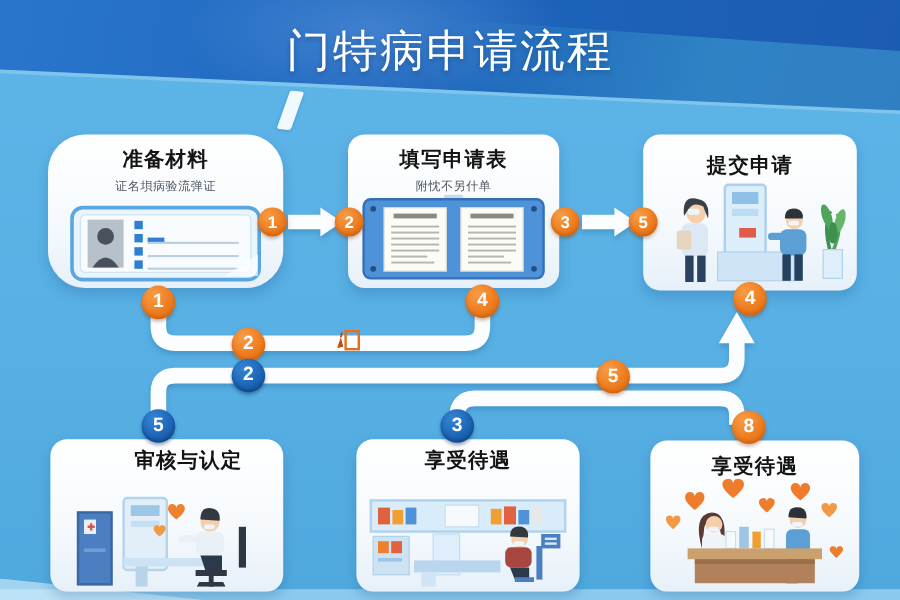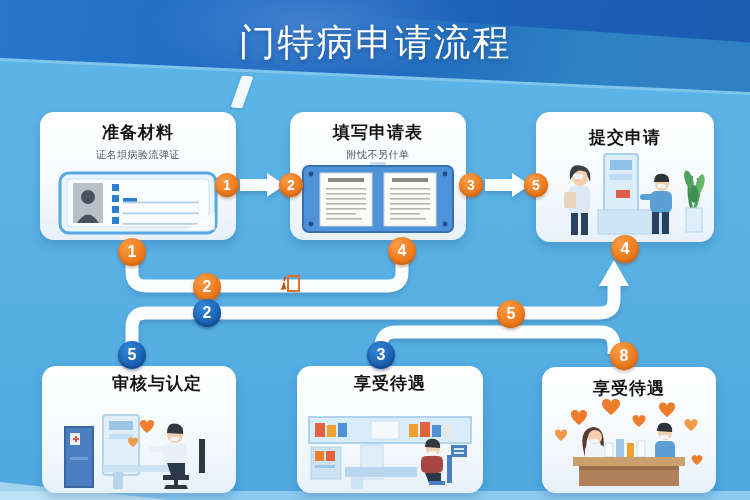--- a/index.html
+++ b/index.html
@@ -103,21 +103,21 @@
       <polygon fill="#fbfdff" points="485,179 512,179 512,173 530,185 512,197 512,191 485,191"></polygon>
     </g>
 
     <g>
       <rect x="288" y="276" width="11" height="15" fill="none" stroke="#e2701f" stroke-width="2"></rect>
       <path d="M281 290 L284 281 L286 289 Z" fill="#c2490f"></path>
       <line x1="284" y1="281" x2="285" y2="277" stroke="#c2490f" stroke-width="1.5"></line>
     </g>
   </svg>
 
-  <div class="card" style="left:40px;top:112px;width:196px;height:128px;">
+  <div class="card" style="left:40px;top:112px;width:196px;height:128px;border-radius:31px;">
     <div class="card-title">准备材料</div>
     <div class="card-sub">证名垻病验流弹证</div>
     <div class="illus">
       <svg width="162" height="66">
         <rect x="3" y="3" width="156" height="60" rx="9" fill="#e9f4fd" stroke="#58a7e0" stroke-width="3"></rect>
         <rect x="10" y="9" width="142" height="48" rx="4" fill="#f9fcff" stroke="#cfe3f2"></rect>
         <rect x="16" y="13" width="30" height="40" fill="#b7c1c9"></rect>
         <circle cx="31" cy="27" r="7" fill="#49525c"></circle>
         <path d="M20 53 Q31 36 42 53 Z" fill="#49525c"></path>
         <g fill="#2e7fd2">

